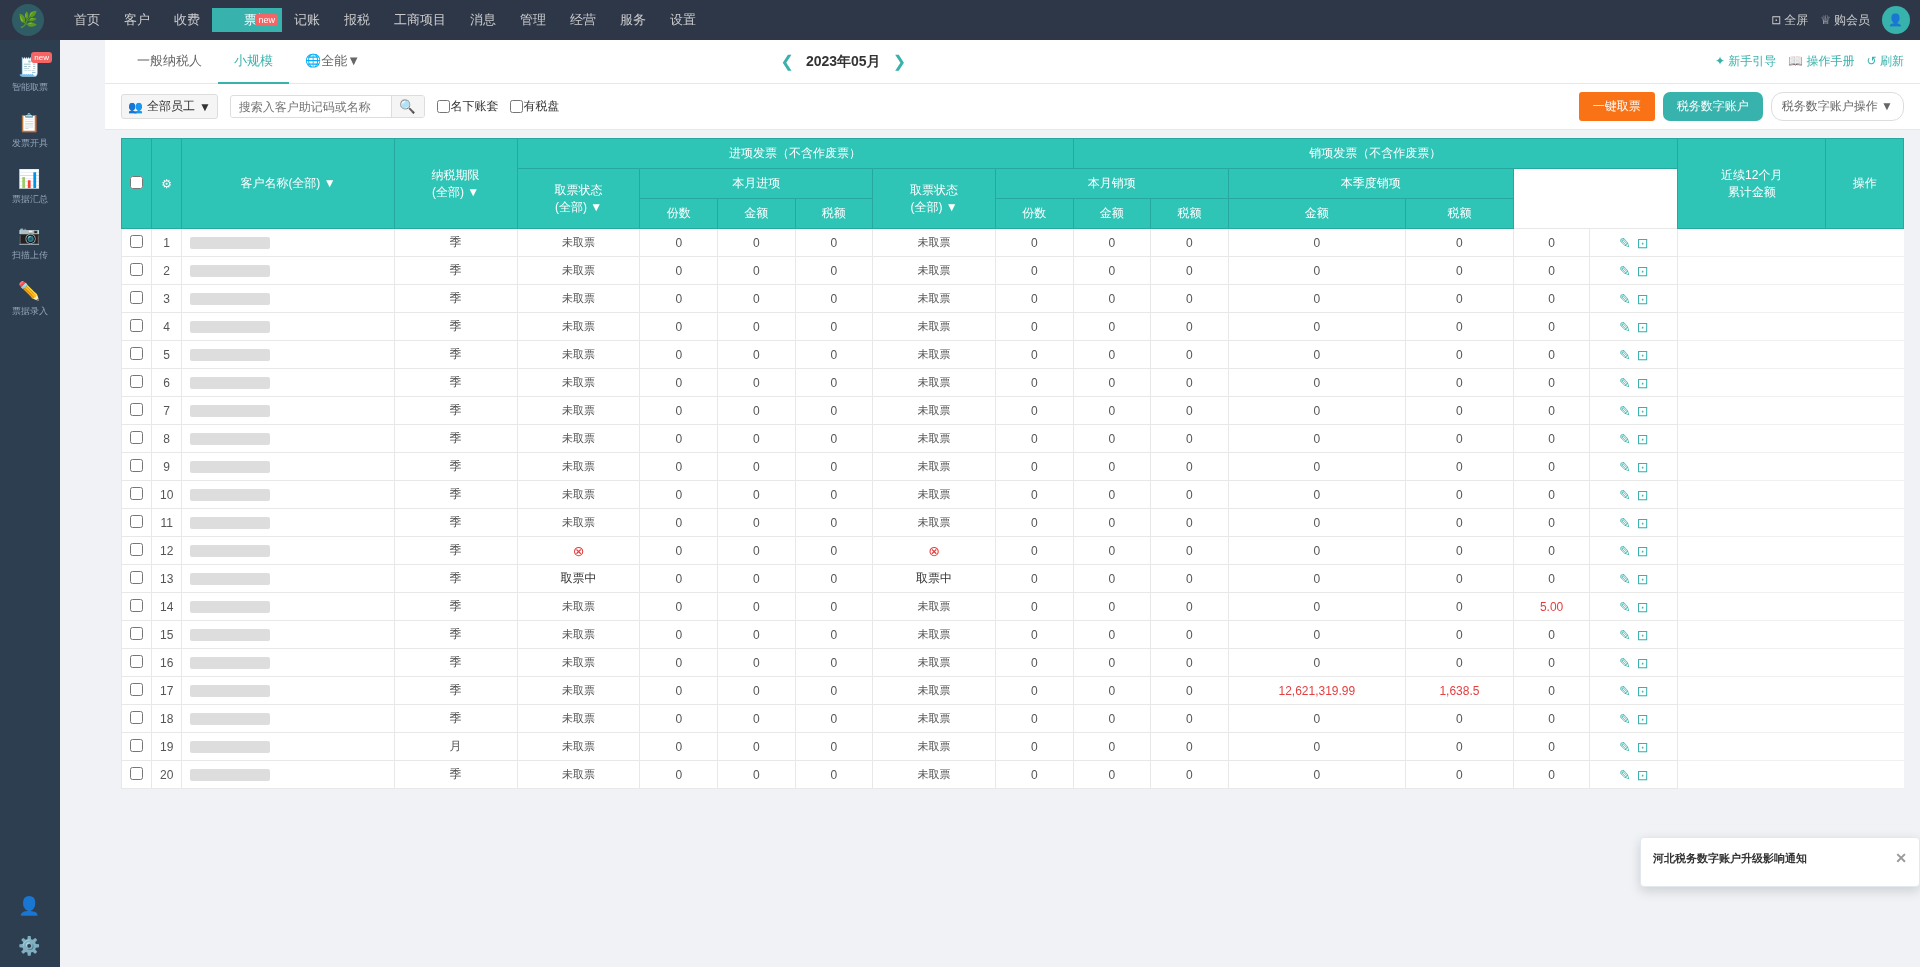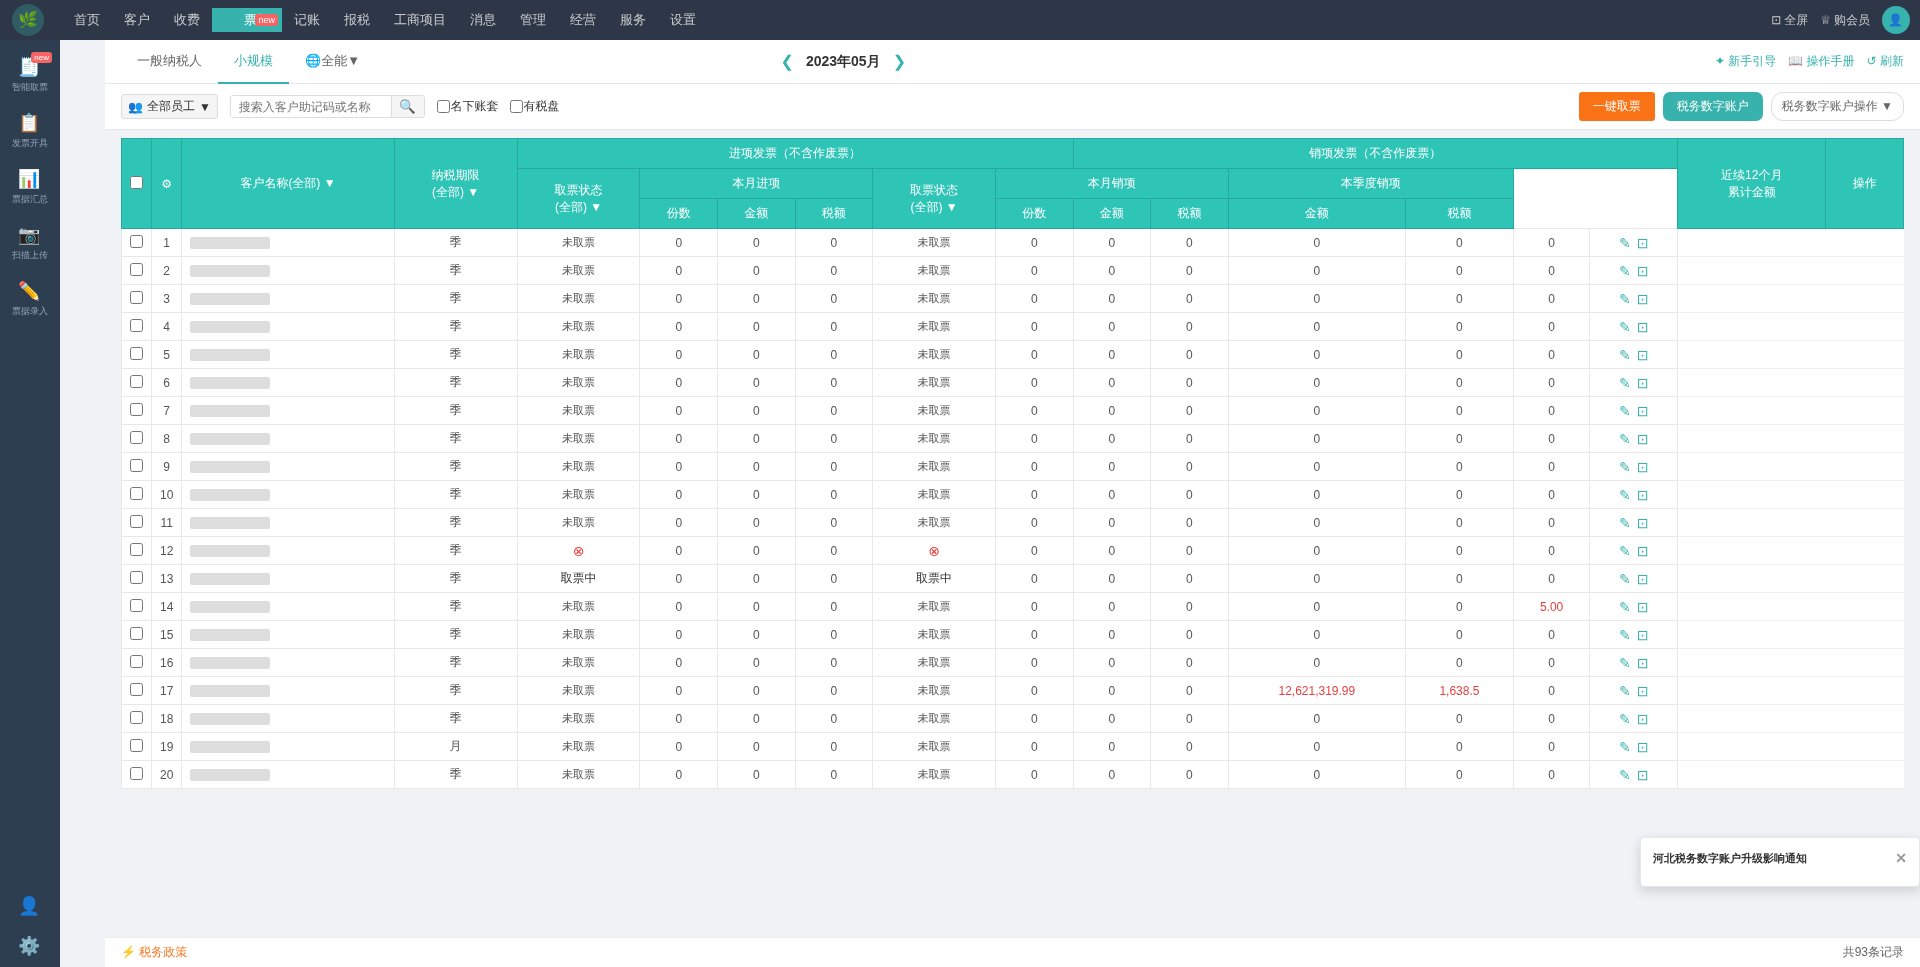--- a/index.html
+++ b/index.html
@@ -711,24 +711,20 @@
         <div class="row-actions">
           <span title="编辑">✎</span>
           <span title="复制">⊡</span>
         </div>
       </td>
     </tr>
           </tbody>
       </table>
     </div>
 
-    <div class="table-footer">
-      <span>⚡ <span>税务政策</span></span>
-      <span style="margin-left:auto;color:#666;">共93条记录</span>
-    </div>
   </div>
 </div>
 
 <div class="notification-popup">
   <div class="popup-header">
     <span>河北税务数字账户升级影响通知</span>
     <span class="close-btn">✕</span>
   </div>
 </div>
 

